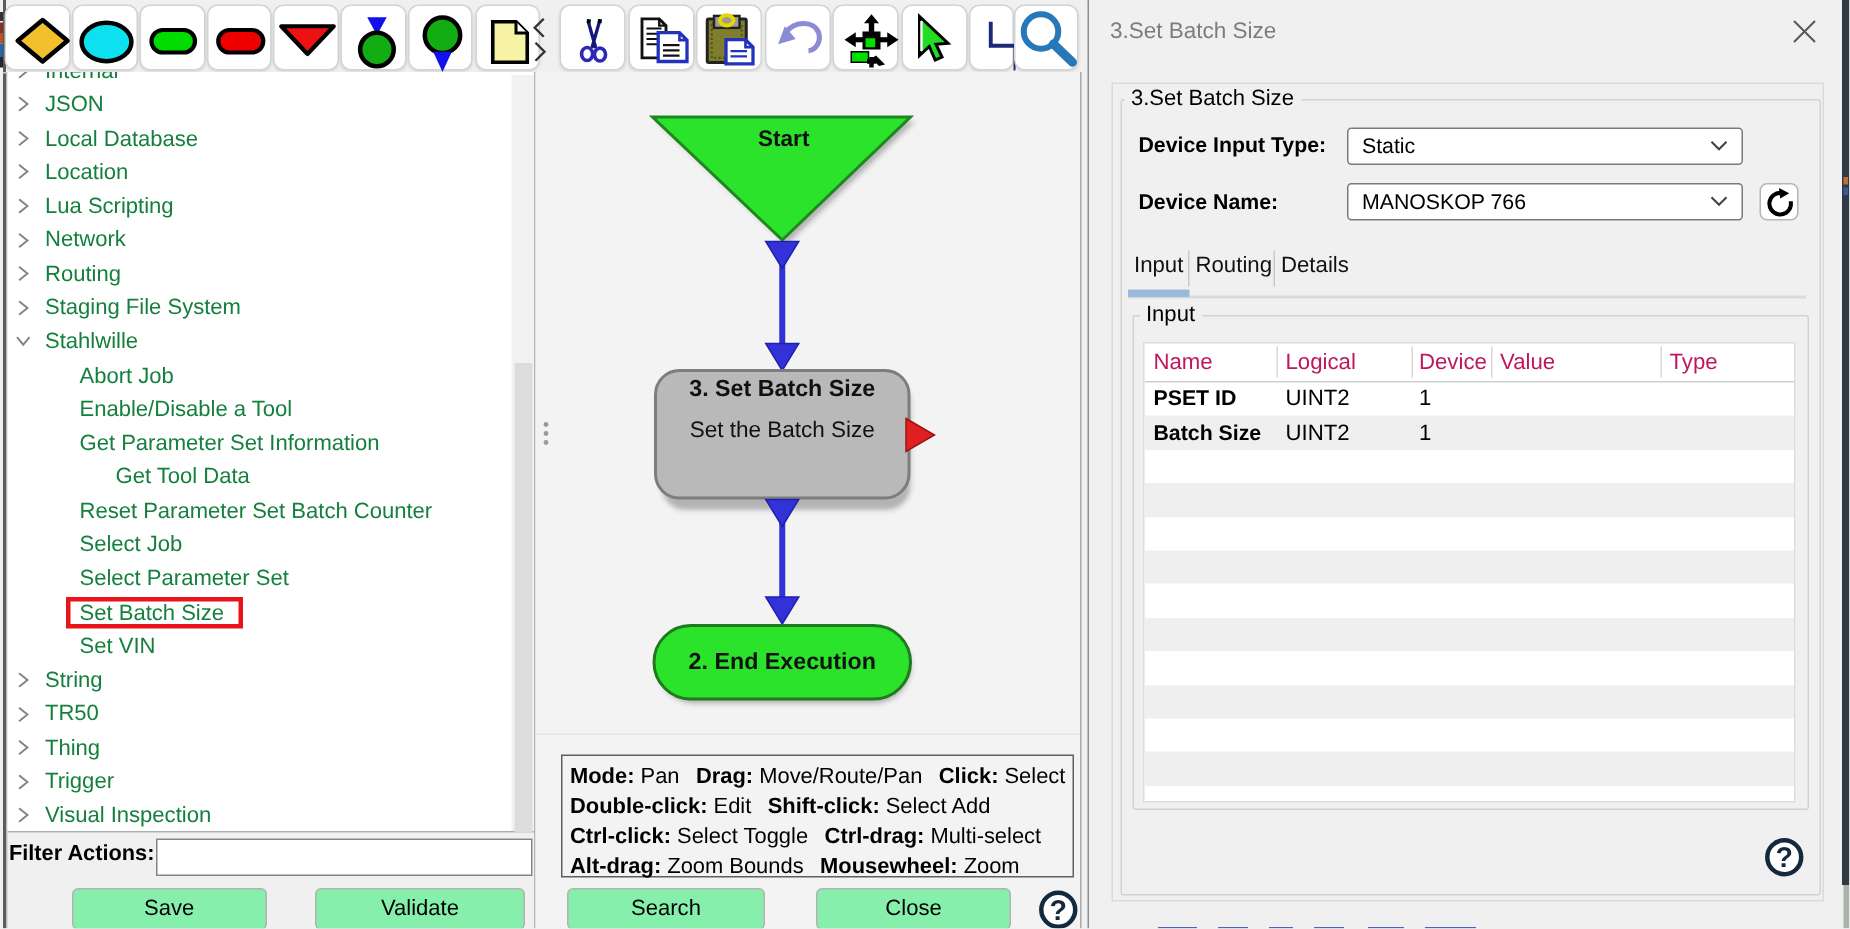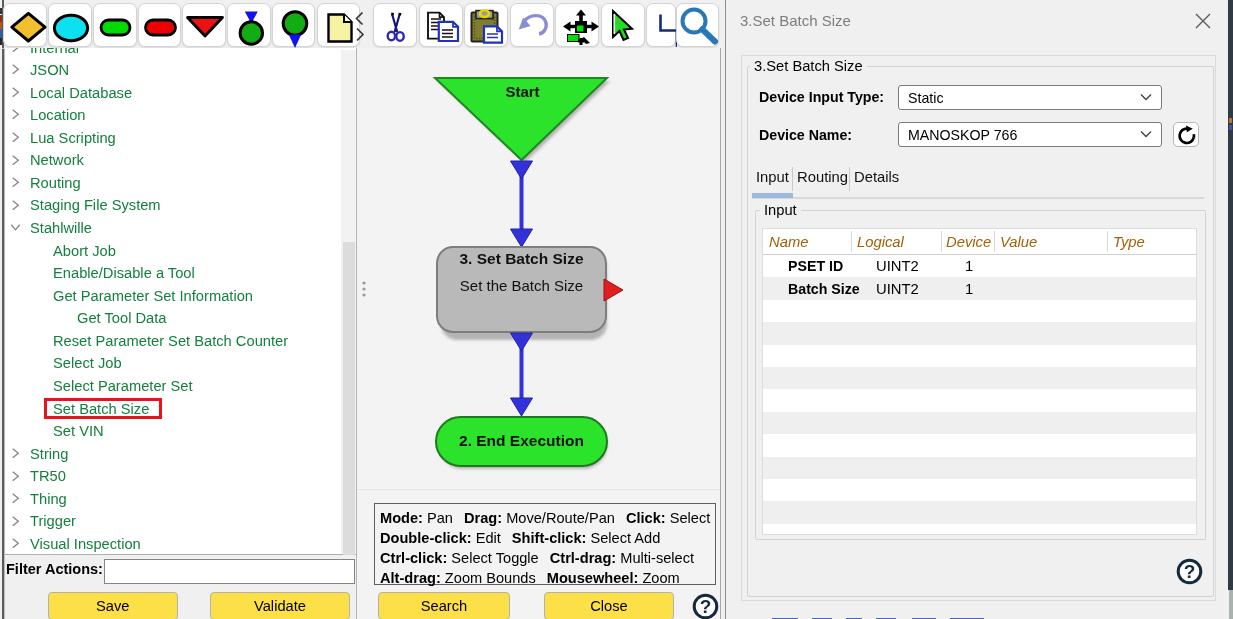--- a/index.html
+++ b/index.html
@@ -23,21 +23,21 @@
   .trow.child .lbl{left:48px;}
   .trow.selected::before{content:'';position:absolute;left:39px;top:0.5px;width:112px;height:15px;border:3px solid #e8131b;}
   #tree-scroll{position:absolute;left:341px;top:50px;width:15px;height:504px;background:#f2f2f2;}
   #tree-thumb{position:absolute;left:1.5px;top:192px;width:12px;height:313px;background:#dcdcdc;}
   #tree-canvas-divider{position:absolute;left:356px;top:48px;width:1px;height:571px;background:#b4b4b4;}
 
   
   #filter-label{position:absolute;left:6px;top:561px;font-size:14.5px;font-weight:bold;}
   #filter-input{position:absolute;left:104px;top:559px;width:251px;height:25px;border:1px solid #848484;
                 background:#fff;box-sizing:border-box;font:14px "Liberation Sans",sans-serif;padding:0 4px;}
-  .pbtn{position:absolute;top:592px;height:28px;background:#fde047;border:1px solid #b2b2b2;border-radius:4px;
+  .pbtn{position:absolute;top:592px;height:28px;background:#86efac;border:1px solid #b2b2b2;border-radius:4px;
         box-sizing:border-box;font-size:14.7px;color:#000;display:flex;align-items:center;justify-content:center;}
 
   
   #canvas{position:absolute;left:357px;top:48px;width:363px;height:571px;background:#f3f3f3;overflow:hidden;}
   #splitter-dots{position:absolute;left:361px;top:280px;width:6px;height:18px;}
   #help-panel{position:absolute;left:374px;top:503px;width:342px;height:82px;background:#f3f3f3;
               border:1px solid #5f5f5f;box-sizing:border-box;font-size:14.6px;line-height:20px;
               padding:4px 0 0 5px;white-space:nowrap;color:#000;}
   #help-panel .seg b{font-weight:bold;}
   #help-panel .gap{display:inline-block;width:11px;}
@@ -63,26 +63,26 @@
   #refresh-btn{position:absolute;left:1173px;top:122px;width:26px;height:25px;background:#fff;
                border:1px solid #b5b5b5;border-radius:5px;box-sizing:border-box;}
   .tab{position:absolute;top:164px;height:26px;font-size:14.8px;color:#111;display:flex;align-items:center;}
   .tabsep{position:absolute;top:167px;width:1px;height:24px;background:#c9c9c9;}
   #tab-underline-gray{position:absolute;left:752px;top:197px;width:452px;height:2px;background:#d9d9d9;}
   #tab-underline-blue{position:absolute;left:752px;top:193px;width:41px;height:5px;background:#9ab9dc;}
 
   
   #dtable{position:absolute;left:762px;top:228px;width:435px;height:307px;background:#fff;
           border:1px solid #dcdcdc;box-sizing:border-box;overflow:hidden;}
-  .dhead{position:absolute;top:0;height:25px;font-size:14.8px;color:#a16207;display:flex;align-items:center;font-style:italic;}
+  .dhead{position:absolute;top:0;height:25px;font-size:14.8px;color:#be185d;display:flex;align-items:center;}
   .dcolsep{position:absolute;top:2px;width:1px;height:21px;background:#d8d8d8;}
   .dheadline{position:absolute;left:0;top:25px;width:100%;height:1px;background:#d0d0d0;}
   .drow{position:absolute;left:0;width:100%;height:22.4px;}
   .drow.alt{background:#efefef;}
-  .dcell{position:absolute;top:0;height:22.4px;font-size:14.8px;display:flex;align-items:center;margin-left:19px;}
+  .dcell{position:absolute;top:0;height:22.4px;font-size:14.8px;display:flex;align-items:center;}
   .dcell.b{font-weight:bold;font-size:14.2px;}
 
   
   #left-strip{position:absolute;left:0;top:0;width:5px;height:619px;background:#f0f0f0;}
   #left-strip .sliver{position:absolute;left:0;width:2px;}
   #left-vline{position:absolute;left:2px;top:0;width:1.5px;height:619px;background:#5c5c5c;}
   #left-vline2{position:absolute;left:3.8px;top:48px;width:1px;height:571px;background:#bcbcbc;}
   #toolbar-bottom-border{position:absolute;left:2px;top:47.5px;width:355px;height:1px;background:#c4c4c4;}
   .bluedash{position:absolute;top:617.5px;height:1.5px;background:#5361b8;}
   #right-strip{position:absolute;left:1228px;top:0;width:5px;height:590px;background:#2e3a44;}

